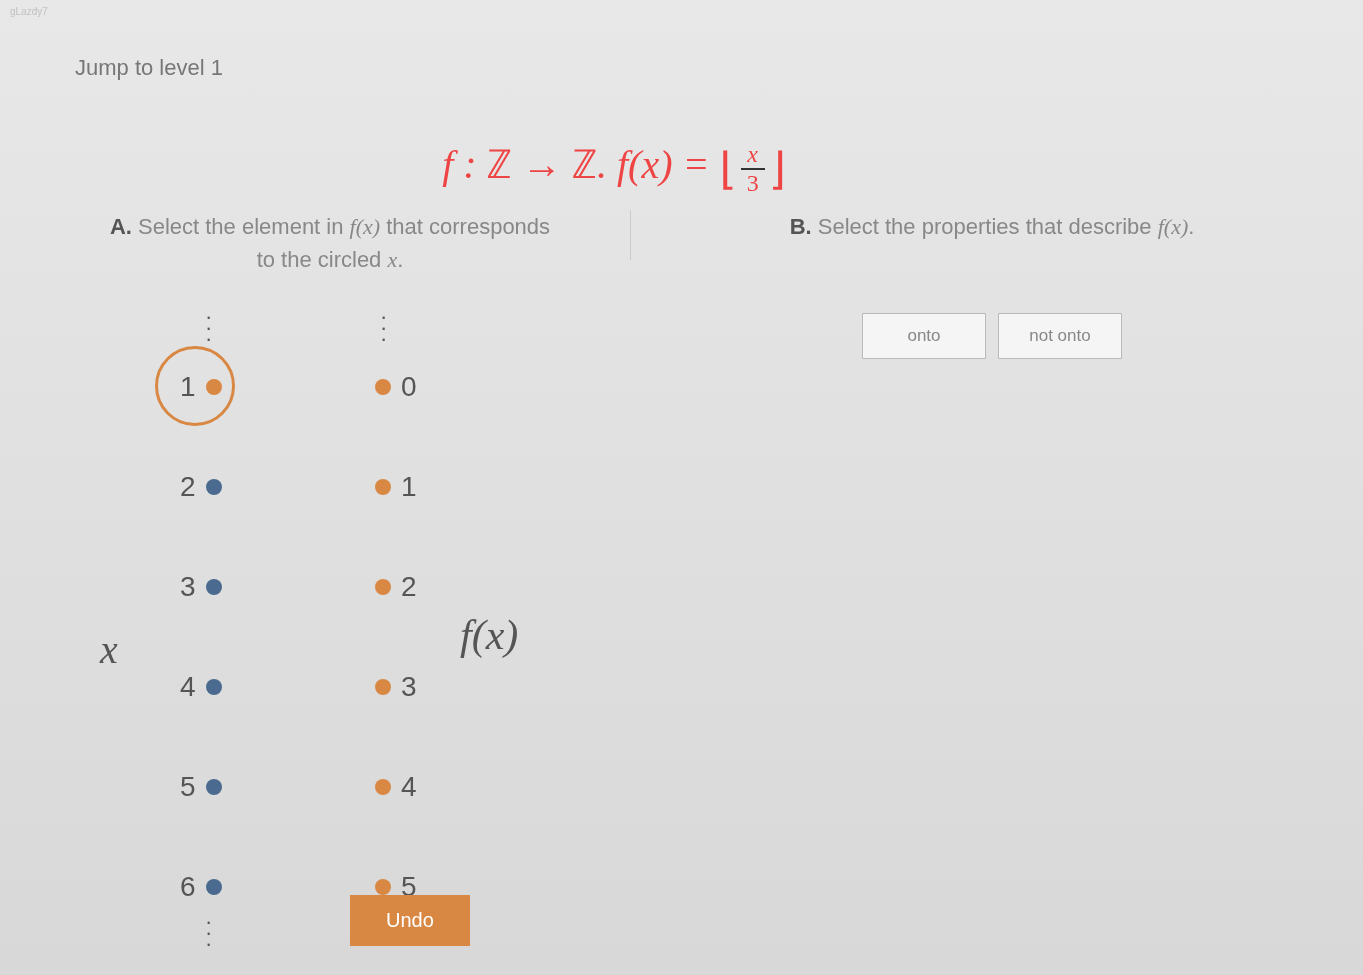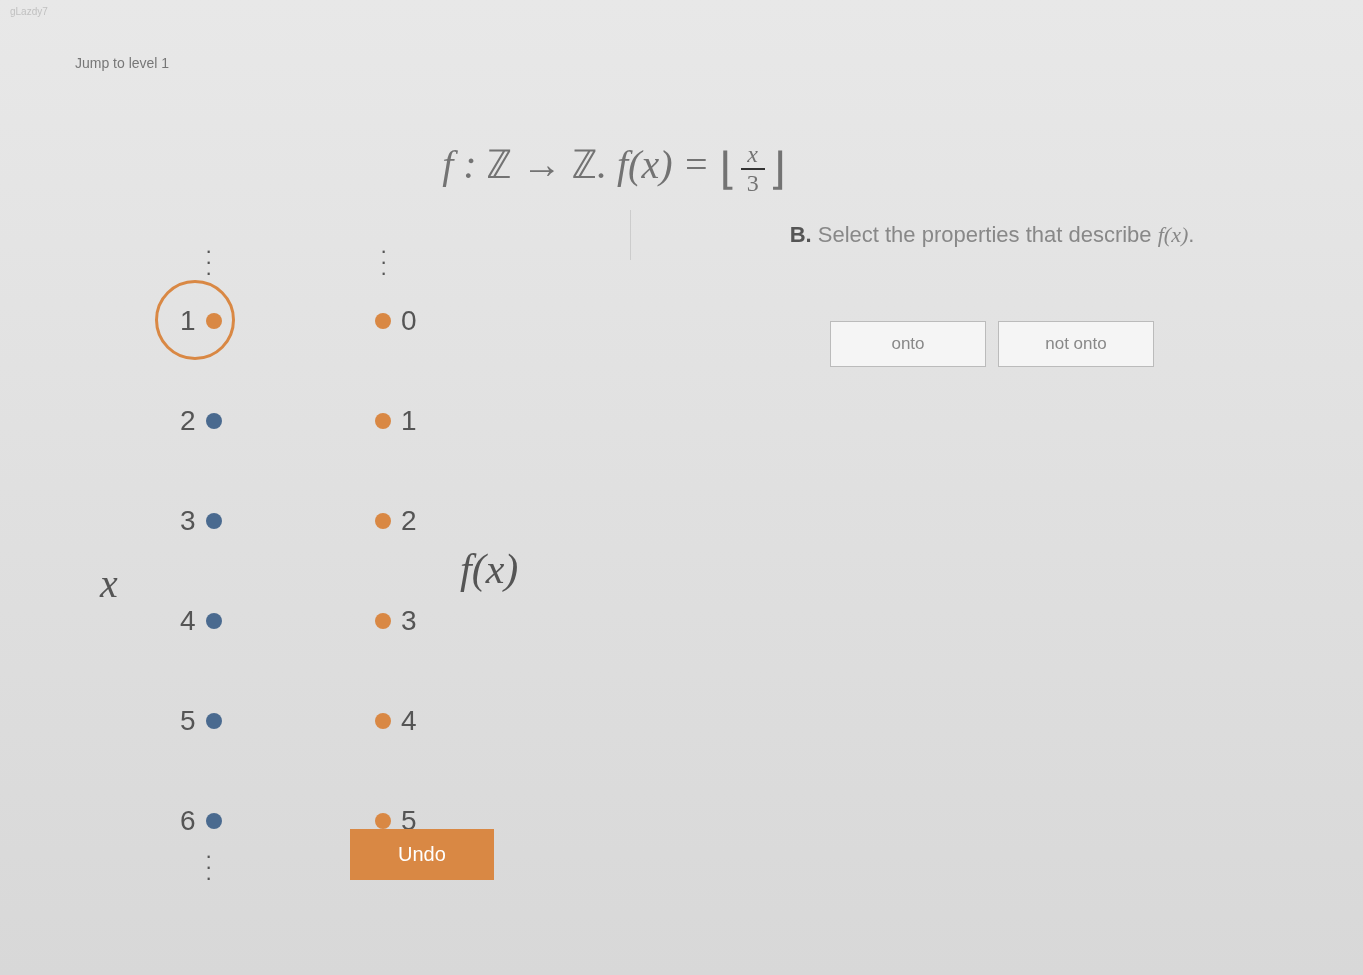--- a/index.html
+++ b/index.html
@@ -20,33 +20,33 @@
       top: 6px;
       left: 10px;
       font-size: 10px;
       color: #999;
       opacity: 0.5;
     }
     .jump-link {
       position: absolute;
       top: 55px;
       left: 75px;
-      font-size: 14px;
+      font-size: 22px;
       color: #777;
     }
     .equation {
       position: absolute;
       top: 135px;
       left: 5px;
       right: 140px;
       text-align: center;
       font-family: Georgia, 'Times New Roman', serif;
       font-size: 40px;
       font-style: italic;
-      color: #737373;
+      color: #ef4444;
     }
     .equation .bb {
       font-style: normal;
       font-family: 'Cambria Math', 'STIX', serif;
     }
     .fraction {
       display: inline-block;
       vertical-align: middle;
       text-align: center;
       font-size: 24px;
@@ -81,21 +81,20 @@
       right: 50px;
       display: flex;
     }
     .part-a {
       width: 580px;
       padding-right: 20px;
     }
     .part-b {
       flex: 1;
       padding-left: 40px;
-      margin-top: 8px;
     }
     .divider {
       width: 1px;
       background: #ccc;
       height: 50px;
     }
     .prompt {
       font-size: 22px;
       color: #888;
       text-align: center;
@@ -187,49 +186,53 @@
     .prop-row {
       display: flex;
       gap: 12px;
     }
     .prop-btn {
       border: 1px solid #bbb;
       background: #f5f5f5;
       color: #888;
       font-size: 17px;
       padding: 12px 8px;
-      width: 156px;
+      width: 124px;
       text-align: center;
       cursor: pointer;
     }
     .undo-btn {
       position: absolute;
       left: 300px;
       bottom: 0;
       background: #d98844;
       color: #fff;
       font-size: 20px;
-      padding: 14px 48px;
+      padding: 14px 36px;
       border: none;
       cursor: pointer;
     }
   </style>
 </head>
 <body>
 
 <div class="watermark">gLazdy7</div>
 
 <div class="jump-link">Jump to level 1</div>
 
 <div class="equation">
   <span>f : </span><span class="bb">ℤ</span><span> → </span><span class="bb">ℤ</span><span>. </span><span>f(x) = </span><span class="floor-l">⌊</span><span class="fraction"><span class="num">x</span><span class="den">3</span></span><span class="floor-r">⌋</span>
 </div>
 
 <div class="main">
   <div class="part-a">
+    <div class="prompt">
+      <span class="label">A.</span><span> Select the element in </span><span class="math-i">f(x)</span><span> that corresponds</span><br>
+      <span>to the circled </span><span class="math-i">x</span><span>.</span>
+    </div>
 
     <div class="mapping-area">
       <div class="x-label">x</div>
       <div class="fx-label">f(x)</div>
 
       <div class="circled"></div>
 
       <div class="vdots" style="position:absolute;left:155px;top:5px;">·<br>·<br>·</div>
 
       <div class="node left" style="left:130px;top:65px;">

